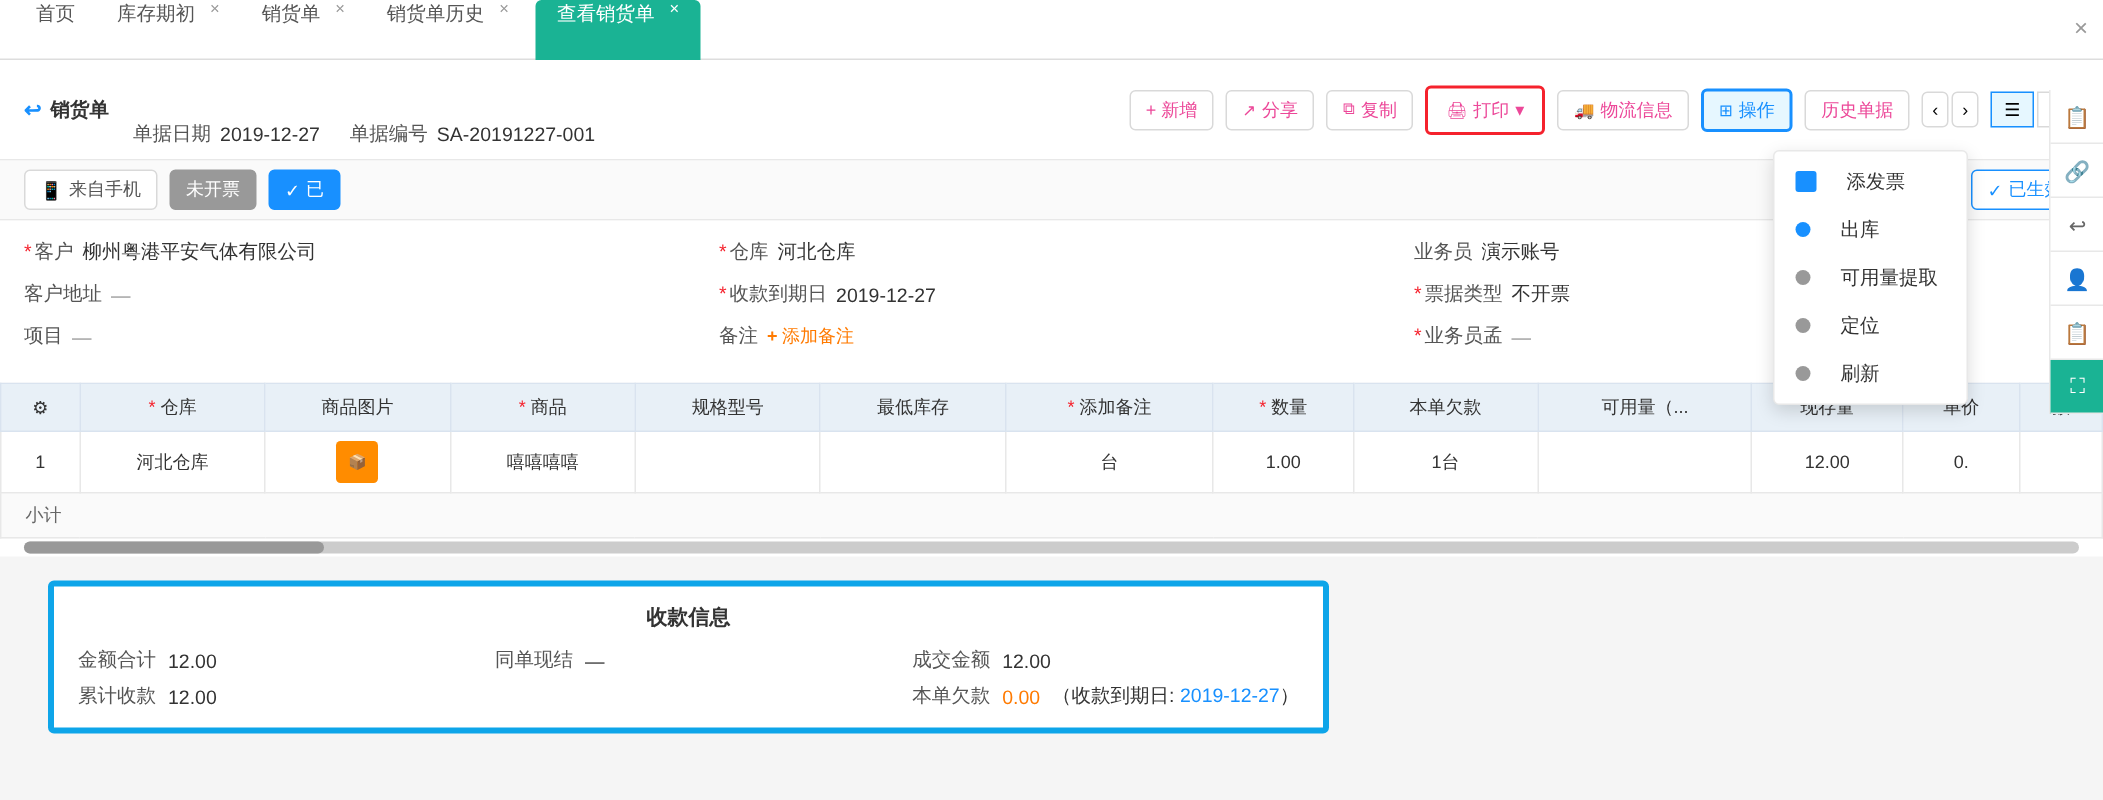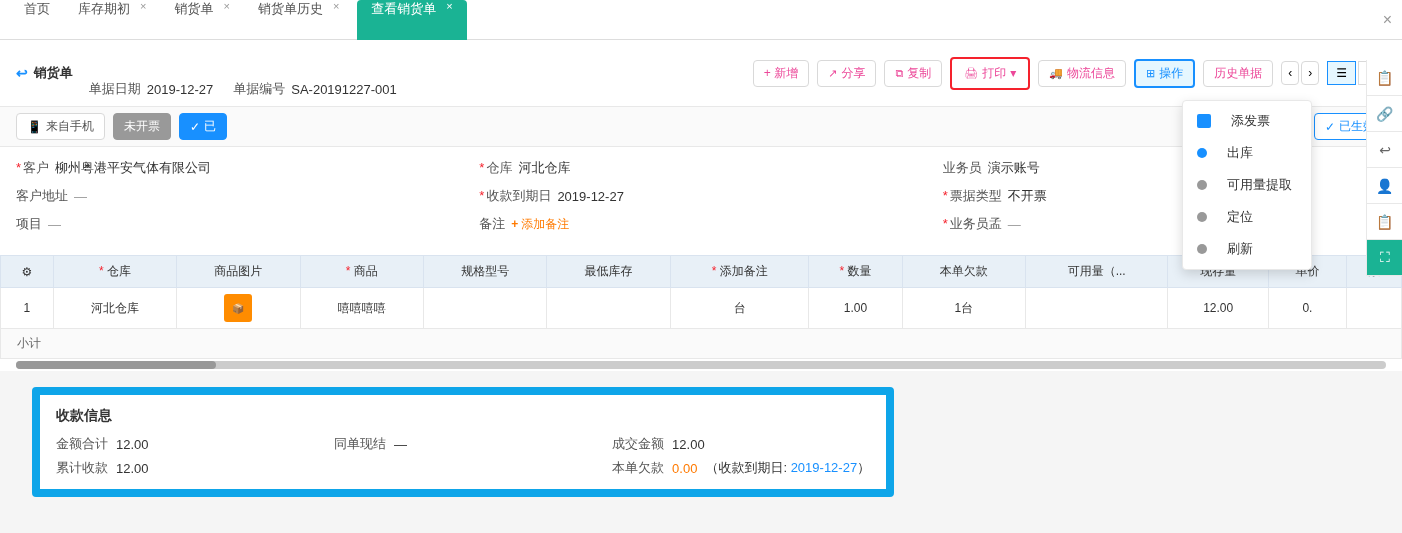--- a/index.html
+++ b/index.html
@@ -86,22 +86,22 @@
     th.required::before { content: '* '; color: #f5222d; }
     td {
       padding: 6px 8px; border: 1px solid #e8e8e8; text-align: center;
       font-size: 12px; color: #333;
     }
     .td-gear { background: #e8f0f7; }
     tr.subtotal td { background: #fafafa; color: #666; }
 
     
     .payment-section {
-      margin: 10px 16px; border: 8px solid #0ea5e9; border-radius: 4px;
-      padding: 12px 16px; background: #fff; display: inline-block; min-width: 510px;
+      margin: 10px 16px; border: 4px solid #0ea5e9; border-radius: 4px;
+      padding: 12px 16px; background: #fff; display: inline-block; min-width: 510px; text-align: center;
     }
     .payment-title { font-weight: bold; font-size: 14px; margin-bottom: 10px; color: #333; }
     .payment-grid { display: grid; grid-template-columns: 1fr 1fr 1fr; gap: 6px 20px; }
     .payment-row { display: flex; align-items: center; gap: 8px; font-size: 13px; }
     .payment-label { color: #555; white-space: nowrap; }
     .payment-value { color: #333; }
     .payment-value.orange { color: #ff7a00; }
     .payment-value.date { color: #1890ff; }
 
     

